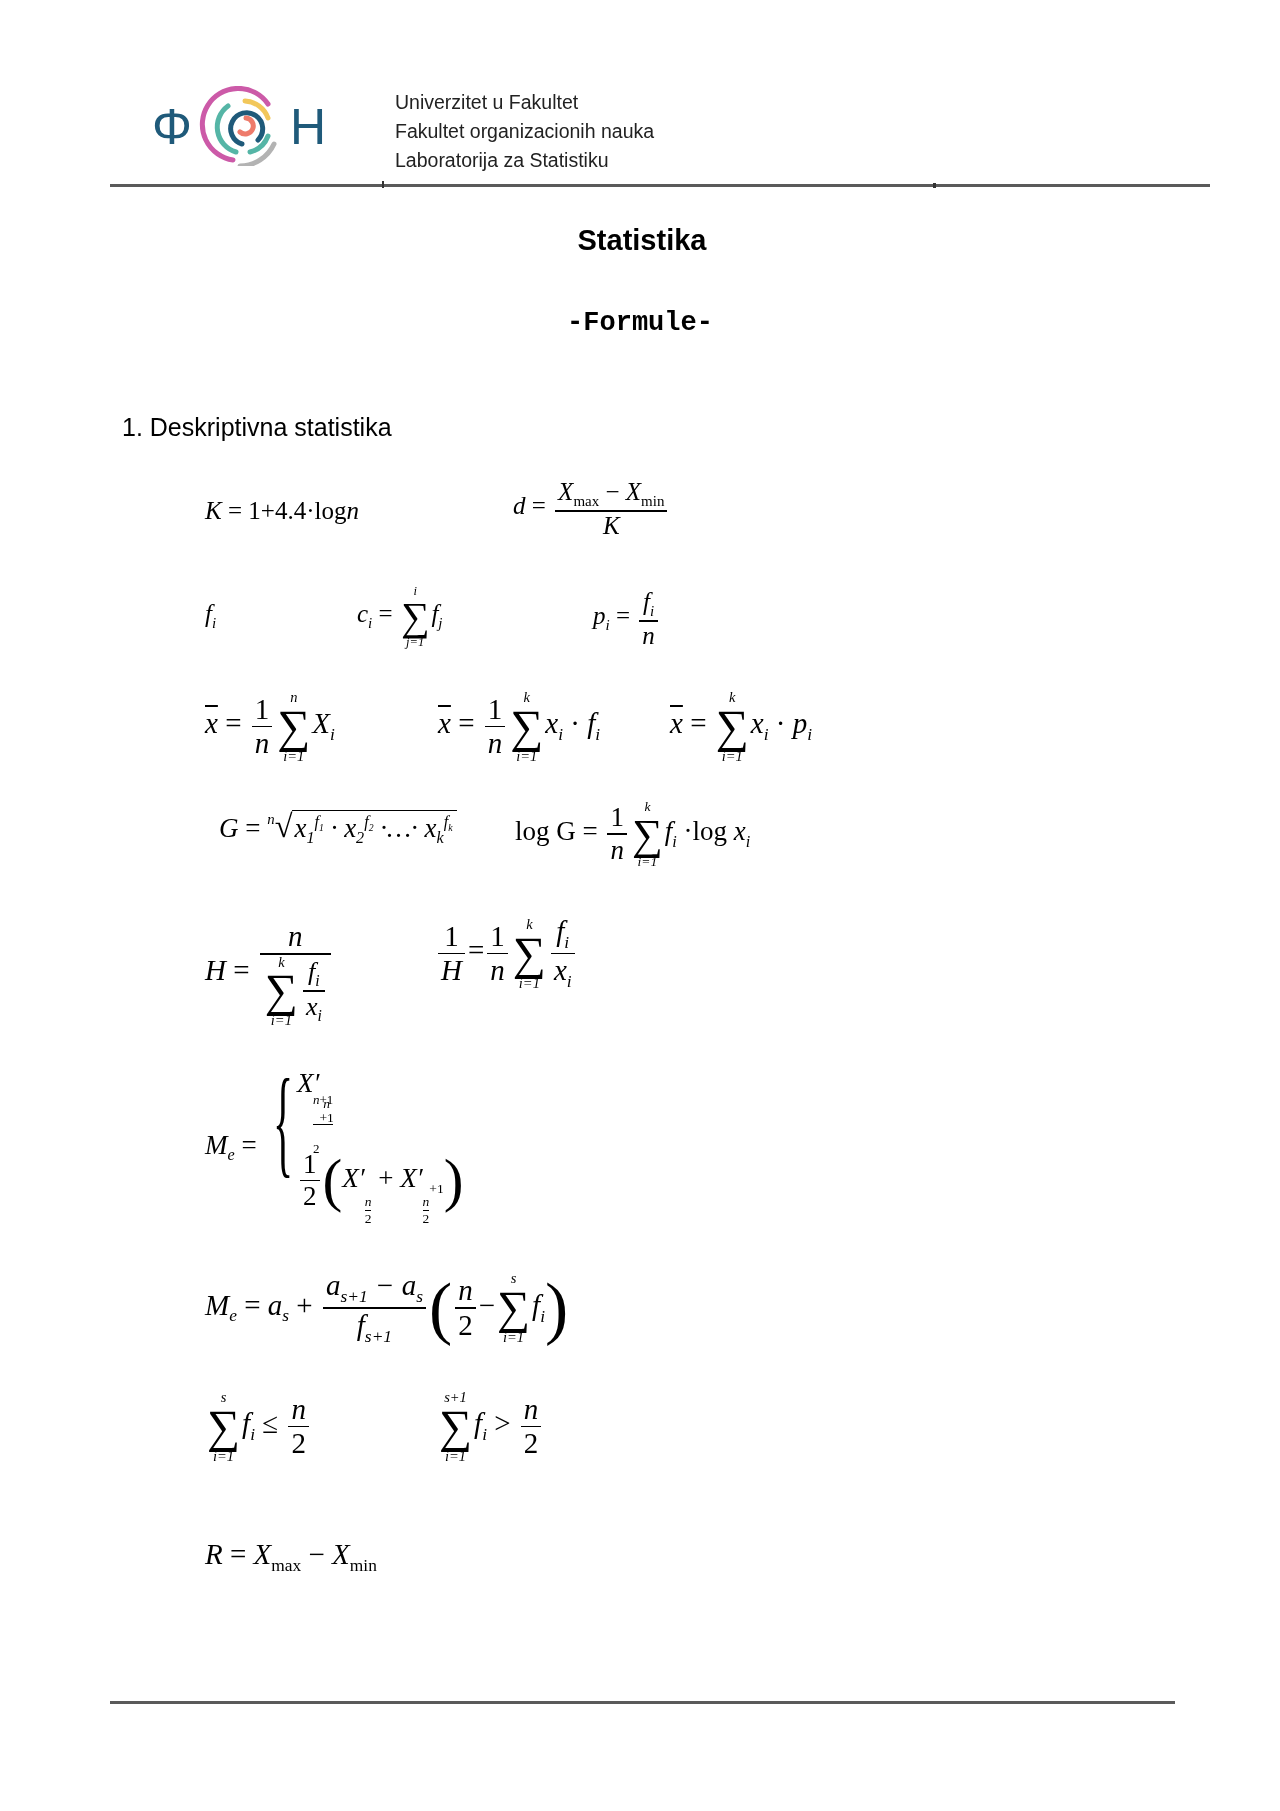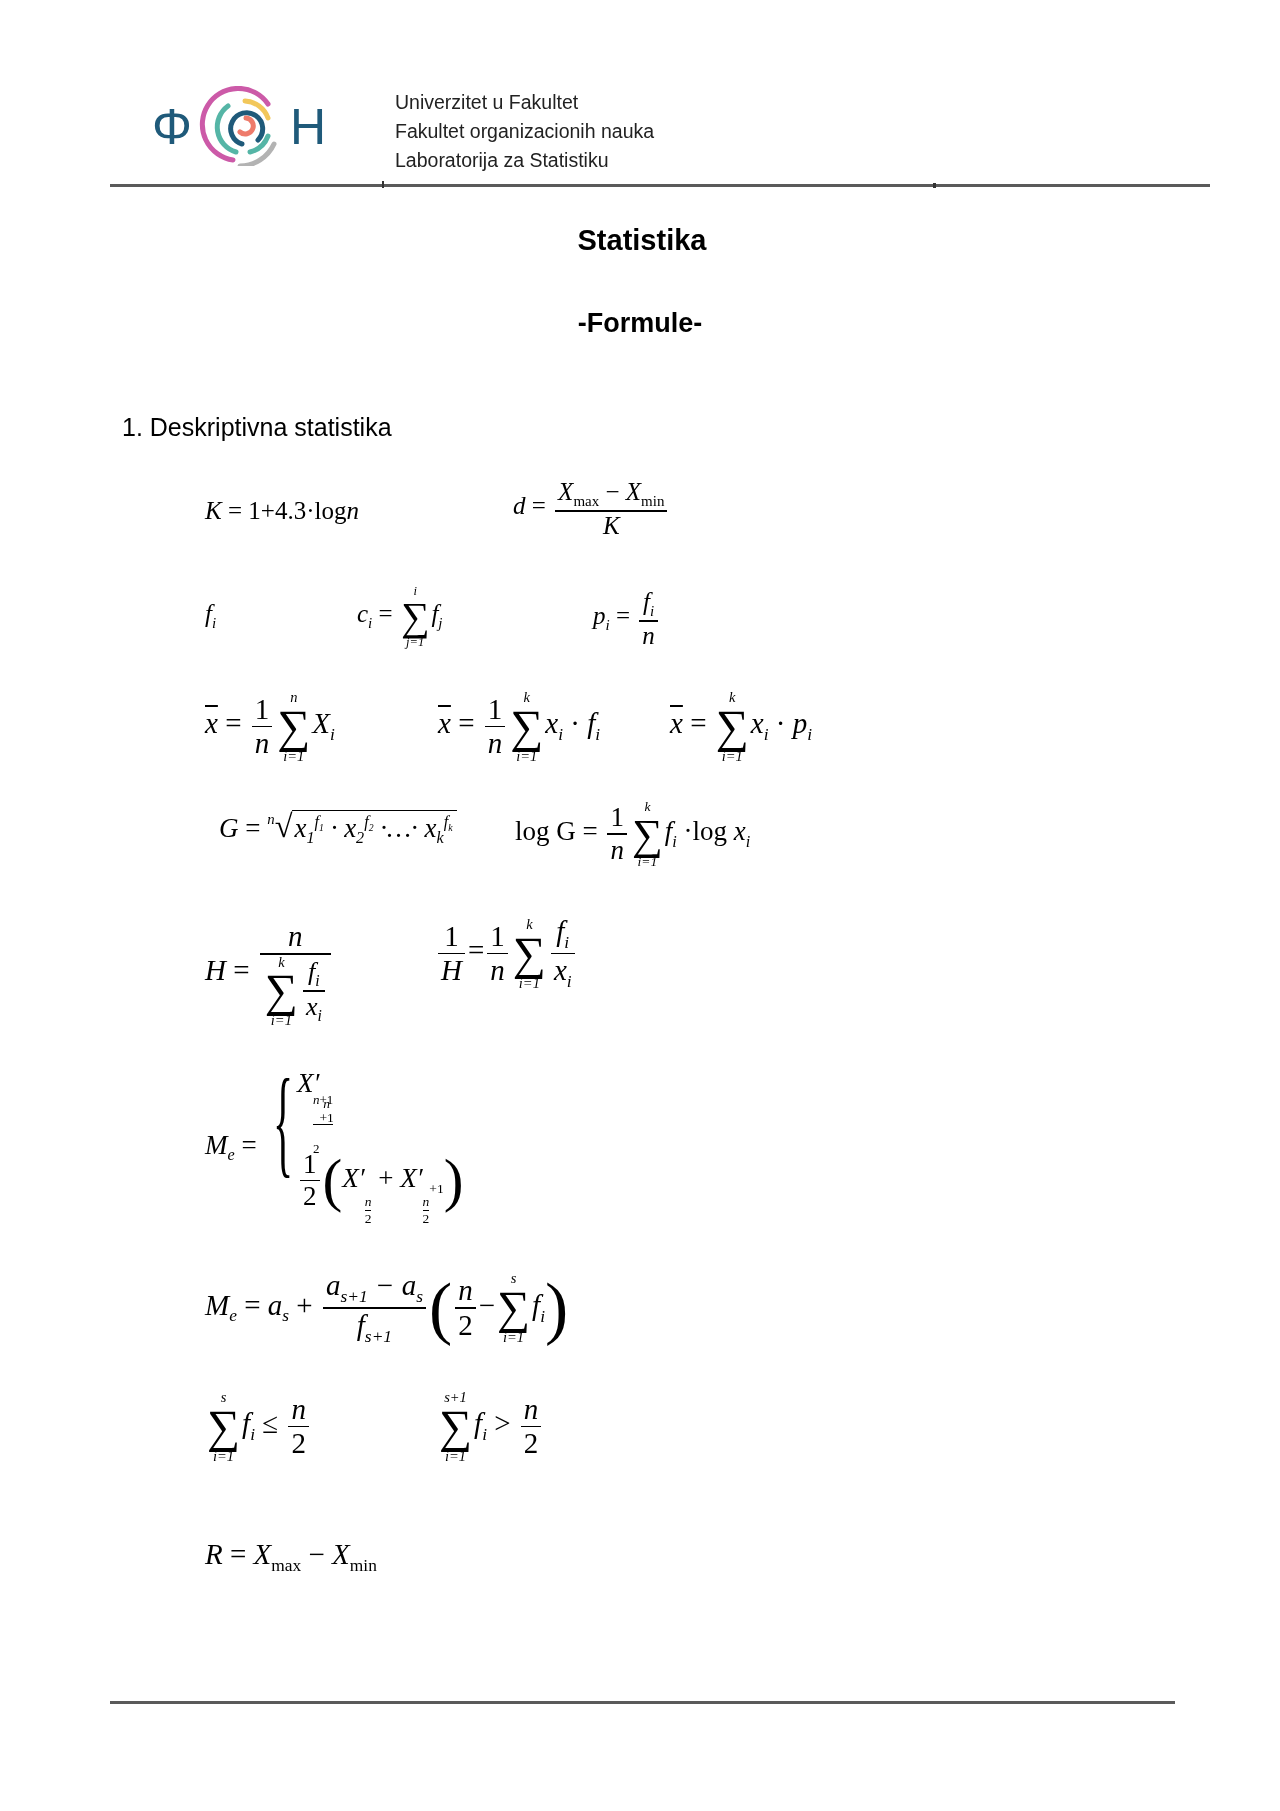--- a/index.html
+++ b/index.html
@@ -8,21 +8,21 @@
 
   
   .logo { left:150px; top:86px; width:180px; height:80px; }
   .inst { left:395px; top:88px; font-size:19.5px; line-height:29px; color:#222; font-family:"Liberation Sans", sans-serif; }
   .hrule-top { left:110px; top:184px; width:1100px; height:3px; background:#5a5a5a; }
   .hrule-tick { left:382px; top:181px; width:2px; height:7px; background:#333; }
   .hrule-tick2 { left:933px; top:183px; width:3px; height:5px; background:#333; }
   .hrule-bot { left:110px; top:1701px; width:1065px; height:3px; background:#5a5a5a; }
 
   .title { left:0; width:1280px; top:224px; text-align:center; font-size:29px; font-weight:bold; font-family:"Liberation Sans", sans-serif; padding-left:2px; }
-  .subtitle { left:0; width:1280px; top:308px; text-align:center; font-size:27px; font-weight:bold; font-family:Liberation Sans, sans-serif; }
+  .subtitle { left:0; width:1280px; top:308px; text-align:center; font-size:27px; font-weight:bold; font-family:Liberation Mono, monospace; }
   .section { left:122px; top:413px; font-size:25px; font-weight:normal; font-family:"Liberation Sans", sans-serif; }
 
   
   .m { font-family:"Liberation Serif", "DejaVu Serif", serif; position:absolute; white-space:nowrap; }
   .it { font-style:italic; }
   .frac { display:inline-flex; flex-direction:column; align-items:center; vertical-align:middle; margin:0 3px; }
   .frac .num { padding:0 3px; }
   .frac .bar { height:1.5px; background:#000; align-self:stretch; }
   .frac .den { padding:0 3px; }
   .sum { display:inline-flex; flex-direction:column; align-items:center; vertical-align:middle; margin:0 2px; line-height:1; }
@@ -59,21 +59,21 @@
 <div class="abs hrule-top"></div>
 <div class="abs hrule-tick"></div>
 <div class="abs hrule-tick2"></div>
 
 <div class="abs title">Statistika</div>
 <div class="abs subtitle">-Formule-</div>
 <div class="abs section">1. Deskriptivna statistika</div>
 
 <div class="m" style="left:205px; top:497px; font-size:25px;">
   <span class="it">K</span>
-  <span>= 1+4.3·log</span><span class="it">n</span>
+  <span>= 1+4.4·log</span><span class="it">n</span>
 </div>
 
 <div class="m" style="left:513px; top:478px; font-size:25px;">
   <span class="it">d</span> =
   <span class="frac">
     <span class="num"><span class="it">X</span><sub>max</sub> <span>−</span> <span class="it">X</span><sub>min</sub></span>
     <span class="bar"></span>
     <span class="den it">K</span>
   </span>
 </div>

